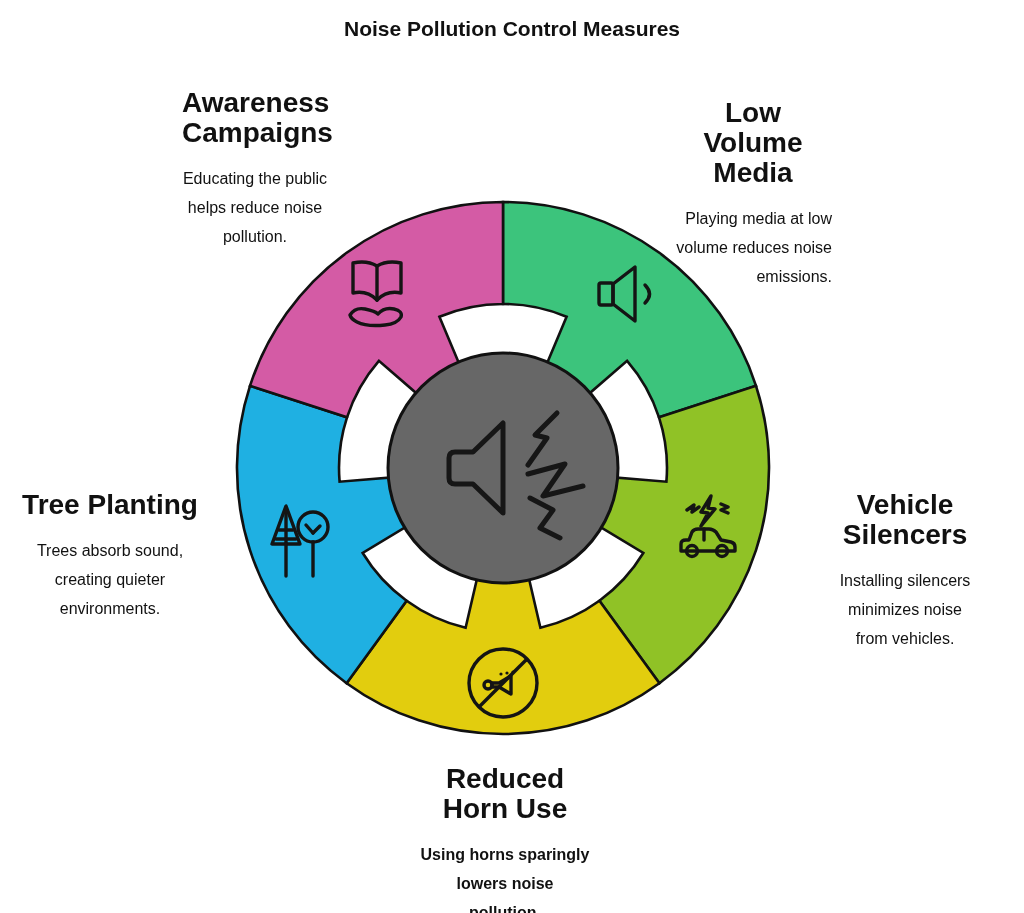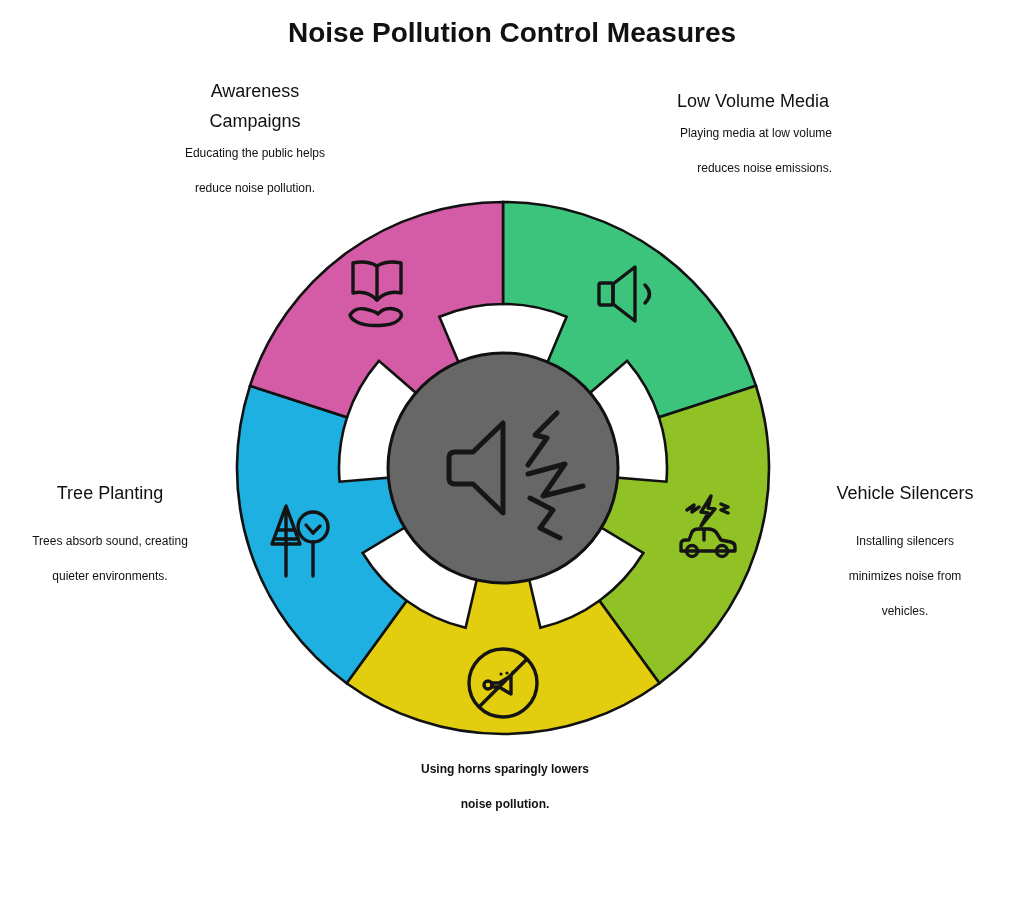--- a/index.html
+++ b/index.html
@@ -1,23 +1,23 @@
 <!DOCTYPE html>
 <html><head>
 <meta charset="utf-8">
 <style>
   html,body{margin:0;padding:0;background:#fff;}
   .canvas{position:relative;width:1024px;height:913px;background:#fff;overflow:hidden;
           font-family:"Liberation Sans","DejaVu Sans",sans-serif;color:#111;}
   .wheel{position:absolute;left:0;top:0;width:1024px;height:913px;}
   .title{position:absolute;top:17px;left:0;width:1024px;text-align:center;
-         font-size:28px;font-weight:bold;}
+         font-size:21px;font-weight:bold;}
   .tb{position:absolute;text-align:center;}
-  .tb h2{font-size:18px;line-height:30px;font-weight:normal;margin:0;}
-  .tb p{font-size:12px;line-height:35px;margin:0 auto;}
+  .tb h2{font-size:28px;line-height:30px;font-weight:bold;margin:12px;}
+  .tb p{font-size:16px;line-height:29px;margin:16px auto;}
   .tb.side p{margin-top:16px;}
   .seg{stroke:#111;stroke-width:2.6;}
   .hub{stroke:#111;stroke-width:3;}
   .sicon *{stroke:#141414;stroke-width:3.4;fill:none;stroke-linecap:round;stroke-linejoin:round;}
   .cicon *{stroke:#161616;stroke-width:5;fill:none;stroke-linecap:round;stroke-linejoin:round;}
   .sicon .dot{fill:#141414;stroke:none;}
 </style>
 </head>
 <body>
 
@@ -102,16 +102,17 @@
     <h2>Vehicle Silencers</h2>
     <p style="width:150px;">Installing silencers minimizes noise from vehicles.</p>
   </div>
 
   <div class="tb side" style="left:0px;top:478px;width:220px;">
     <h2>Tree Planting</h2>
     <p style="width:160px;">Trees absorb sound, creating quieter environments.</p>
   </div>
 
   <div class="tb" style="left:420px;top:752px;width:170px;">
+    <h2>Reduced Horn Use</h2>
     <p style="width:170px;font-weight:bold;">Using horns sparingly lowers noise pollution.</p>
   </div>
 
 </div>
 
 </body></html>

